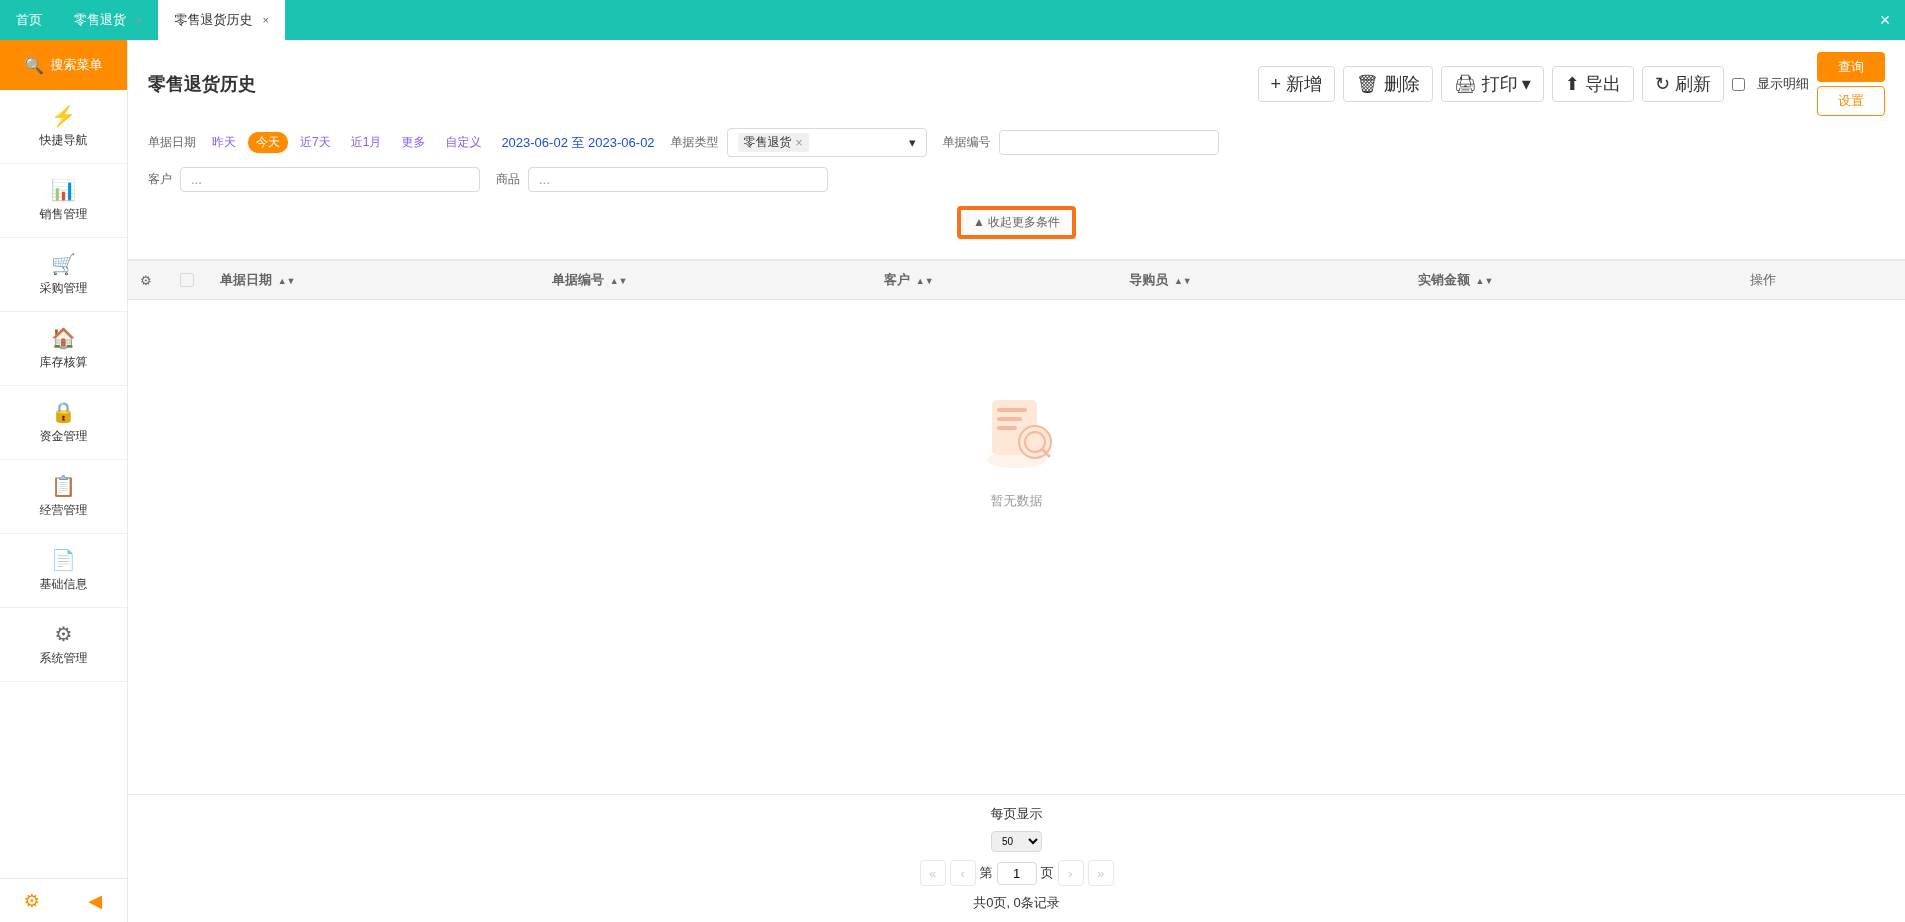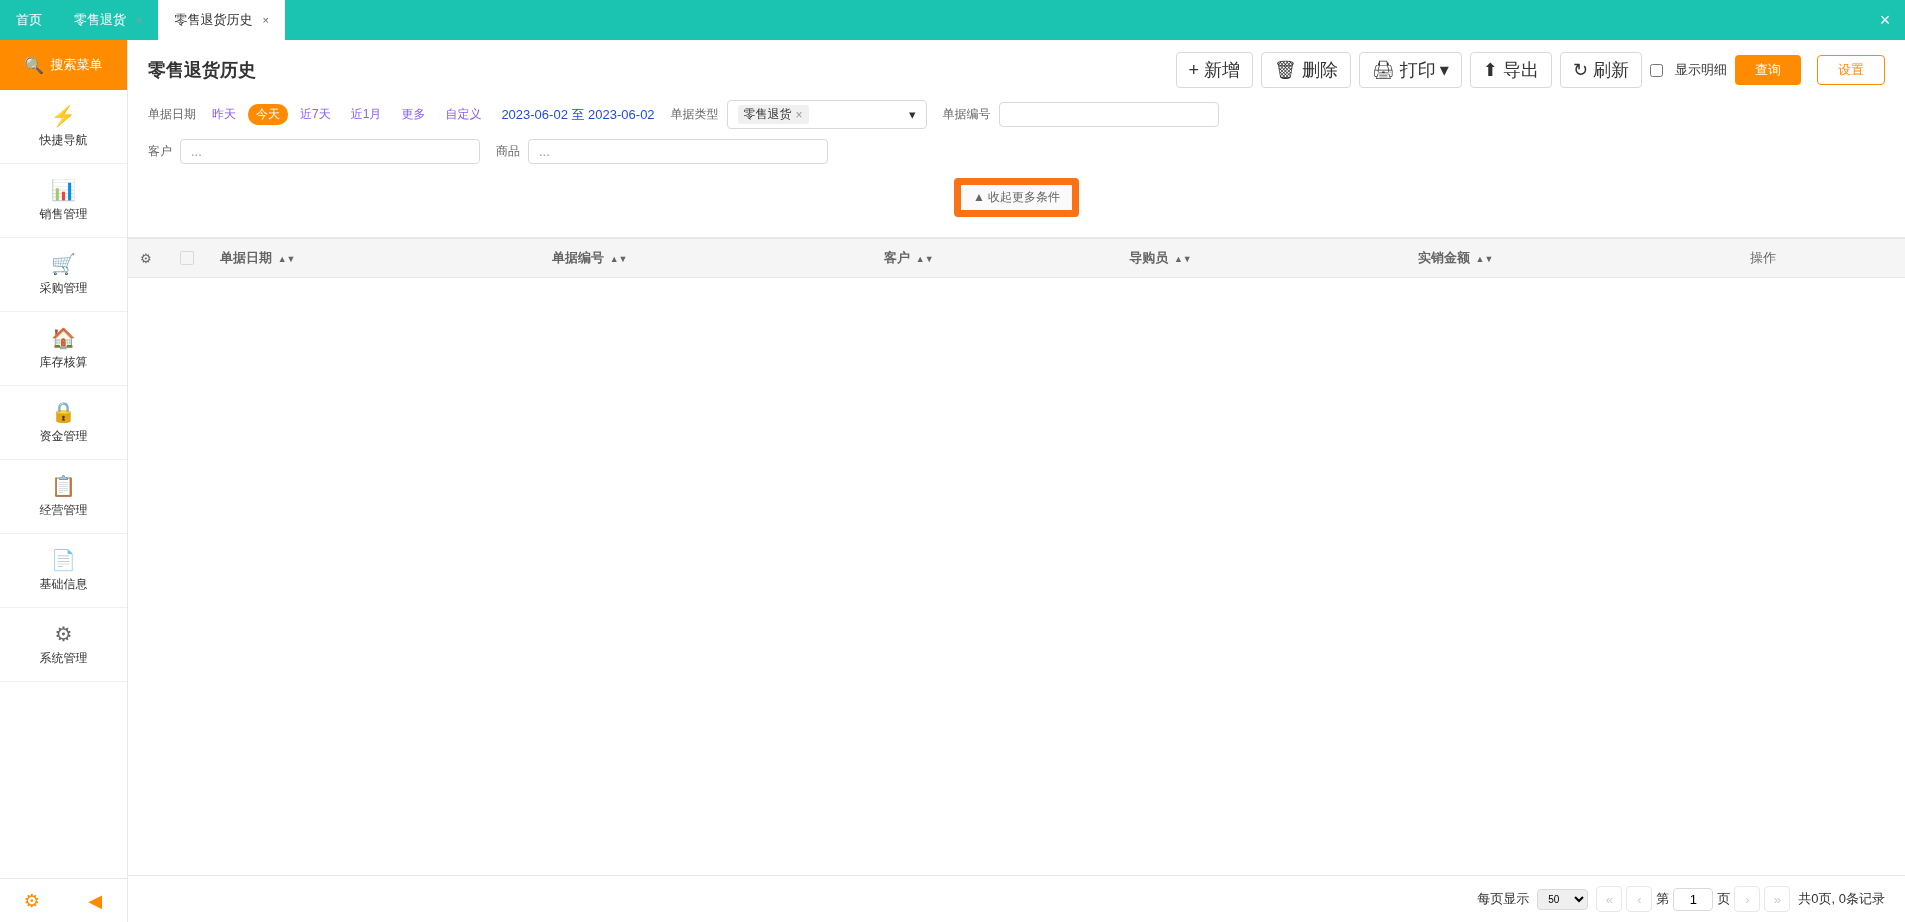--- a/index.html
+++ b/index.html
@@ -233,21 +233,21 @@
     .filter-ellipsis { color: #999; font-size: 13px; cursor: pointer; }
     .collapse-btn {
       display: flex;
       align-items: center;
       justify-content: center;
       gap: 4px;
       font-size: 12px;
       color: #666;
       cursor: pointer;
       padding: 4px 12px;
-      border: 7px solid #f97316;
+      border: 4px solid #f97316;
       border-radius: 4px;
       background: #fafafa;
       margin: 4px auto 8px auto;
       width: fit-content;
     }
 
     
     .table-container {
       flex: 1;
       background: #fff;
@@ -300,20 +300,21 @@
       display: flex;
       align-items: center;
       justify-content: flex-end;
       padding: 10px 20px;
       background: #fff;
       border-top: 1px solid #e8e8e8;
       gap: 8px;
       font-size: 13px;
       color: #333;
       flex-shrink: 0;
+      flex-direction: column;
     }
     .pagination-bar select {
       border: 1px solid #d9d9d9;
       border-radius: 4px;
       padding: 3px 6px;
       font-size: 10px;
       cursor: pointer;
     }
     .page-nav {
       display: flex;
@@ -462,21 +463,21 @@
           <button class="toolbar-btn">
             <span>⬆ 导出</span>
           </button>
           <button class="toolbar-btn">
             <span>↻ 刷新</span>
           </button>
           <div class="display-detail">
             <input type="checkbox" style="">
             <span>显示明细</span>
           </div>
-          <div style="display:flex;flex-direction:row;gap:16px;">
+          <div style="display:flex;flex-direction:column;gap:4px;">
             <button class="query-btn">
               <span>查询</span>
             </button>
             <button class="settings-btn">
               <span>设置</span>
             </button>
           </div>
         </div>
       </div>
 
@@ -563,20 +564,33 @@
             </th>
             <th>
               <span>操作</span>
             </th>
           </tr>
         </thead>
         <tbody>
         </tbody>
       </table>
 
+      <div class="empty-state">
+        <svg class="empty-icon" viewBox="0 0 100 100" xmlns="http://www.w3.org/2000/svg">
+          <ellipse cx="50" cy="80" rx="30" ry="8" fill="#fde8d8" opacity="0.5"></ellipse>
+          <rect x="25" y="20" width="45" height="55" rx="5" fill="#fde8d8"></rect>
+          <rect x="30" y="28" width="30" height="4" rx="2" fill="#f5b8a0"></rect>
+          <rect x="30" y="37" width="25" height="4" rx="2" fill="#f5b8a0"></rect>
+          <rect x="30" y="46" width="20" height="4" rx="2" fill="#f5b8a0"></rect>
+          <circle cx="68" cy="62" r="16" fill="#fde8d8" stroke="#f5b8a0" stroke-width="2"></circle>
+          <circle cx="68" cy="62" r="10" fill="none" stroke="#f5b8a0" stroke-width="2"></circle>
+          <line x1="76" y1="70" x2="82" y2="76" stroke="#f5b8a0" stroke-width="3" stroke-linecap="round"></line>
+        </svg>
+        <span>暂无数据</span>
+      </div>
     </div>
 
     <div class="pagination-bar">
       <span>每页显示</span>
       <select>
         <option>50</option>
         <option>100</option>
         <option>200</option>
       </select>
       <div class="page-nav">

